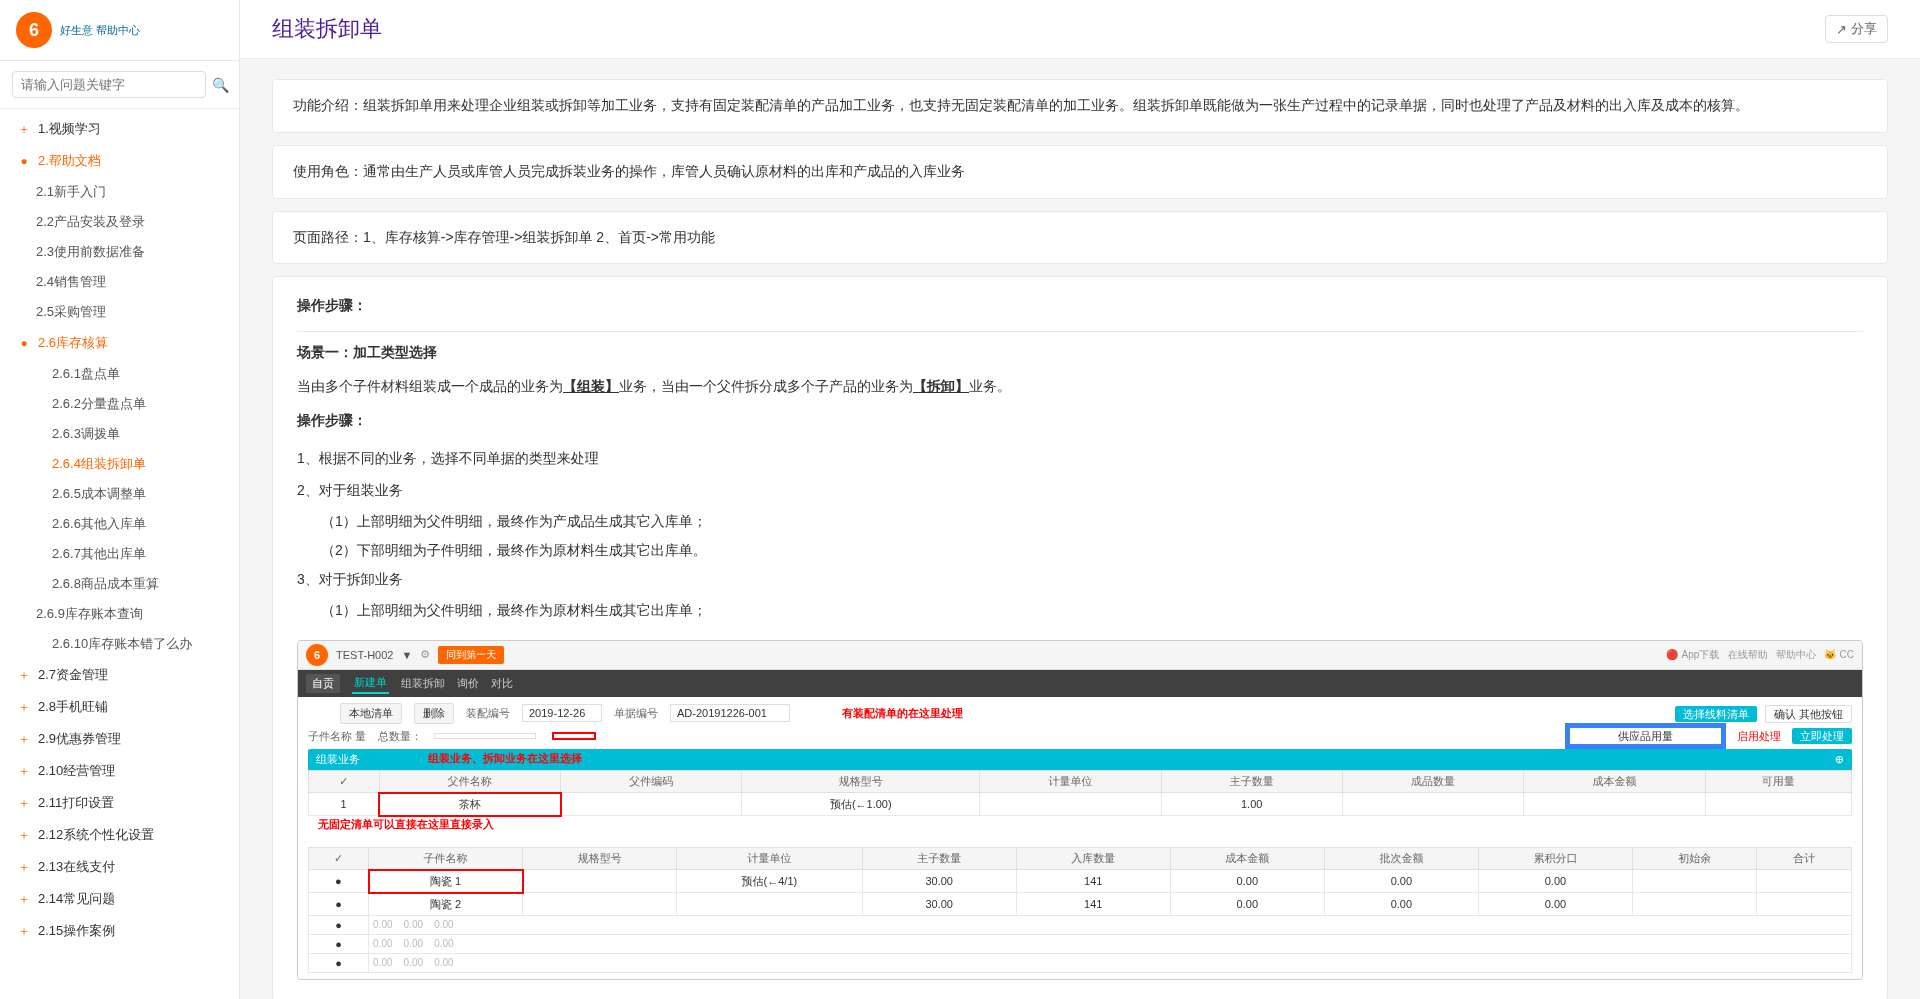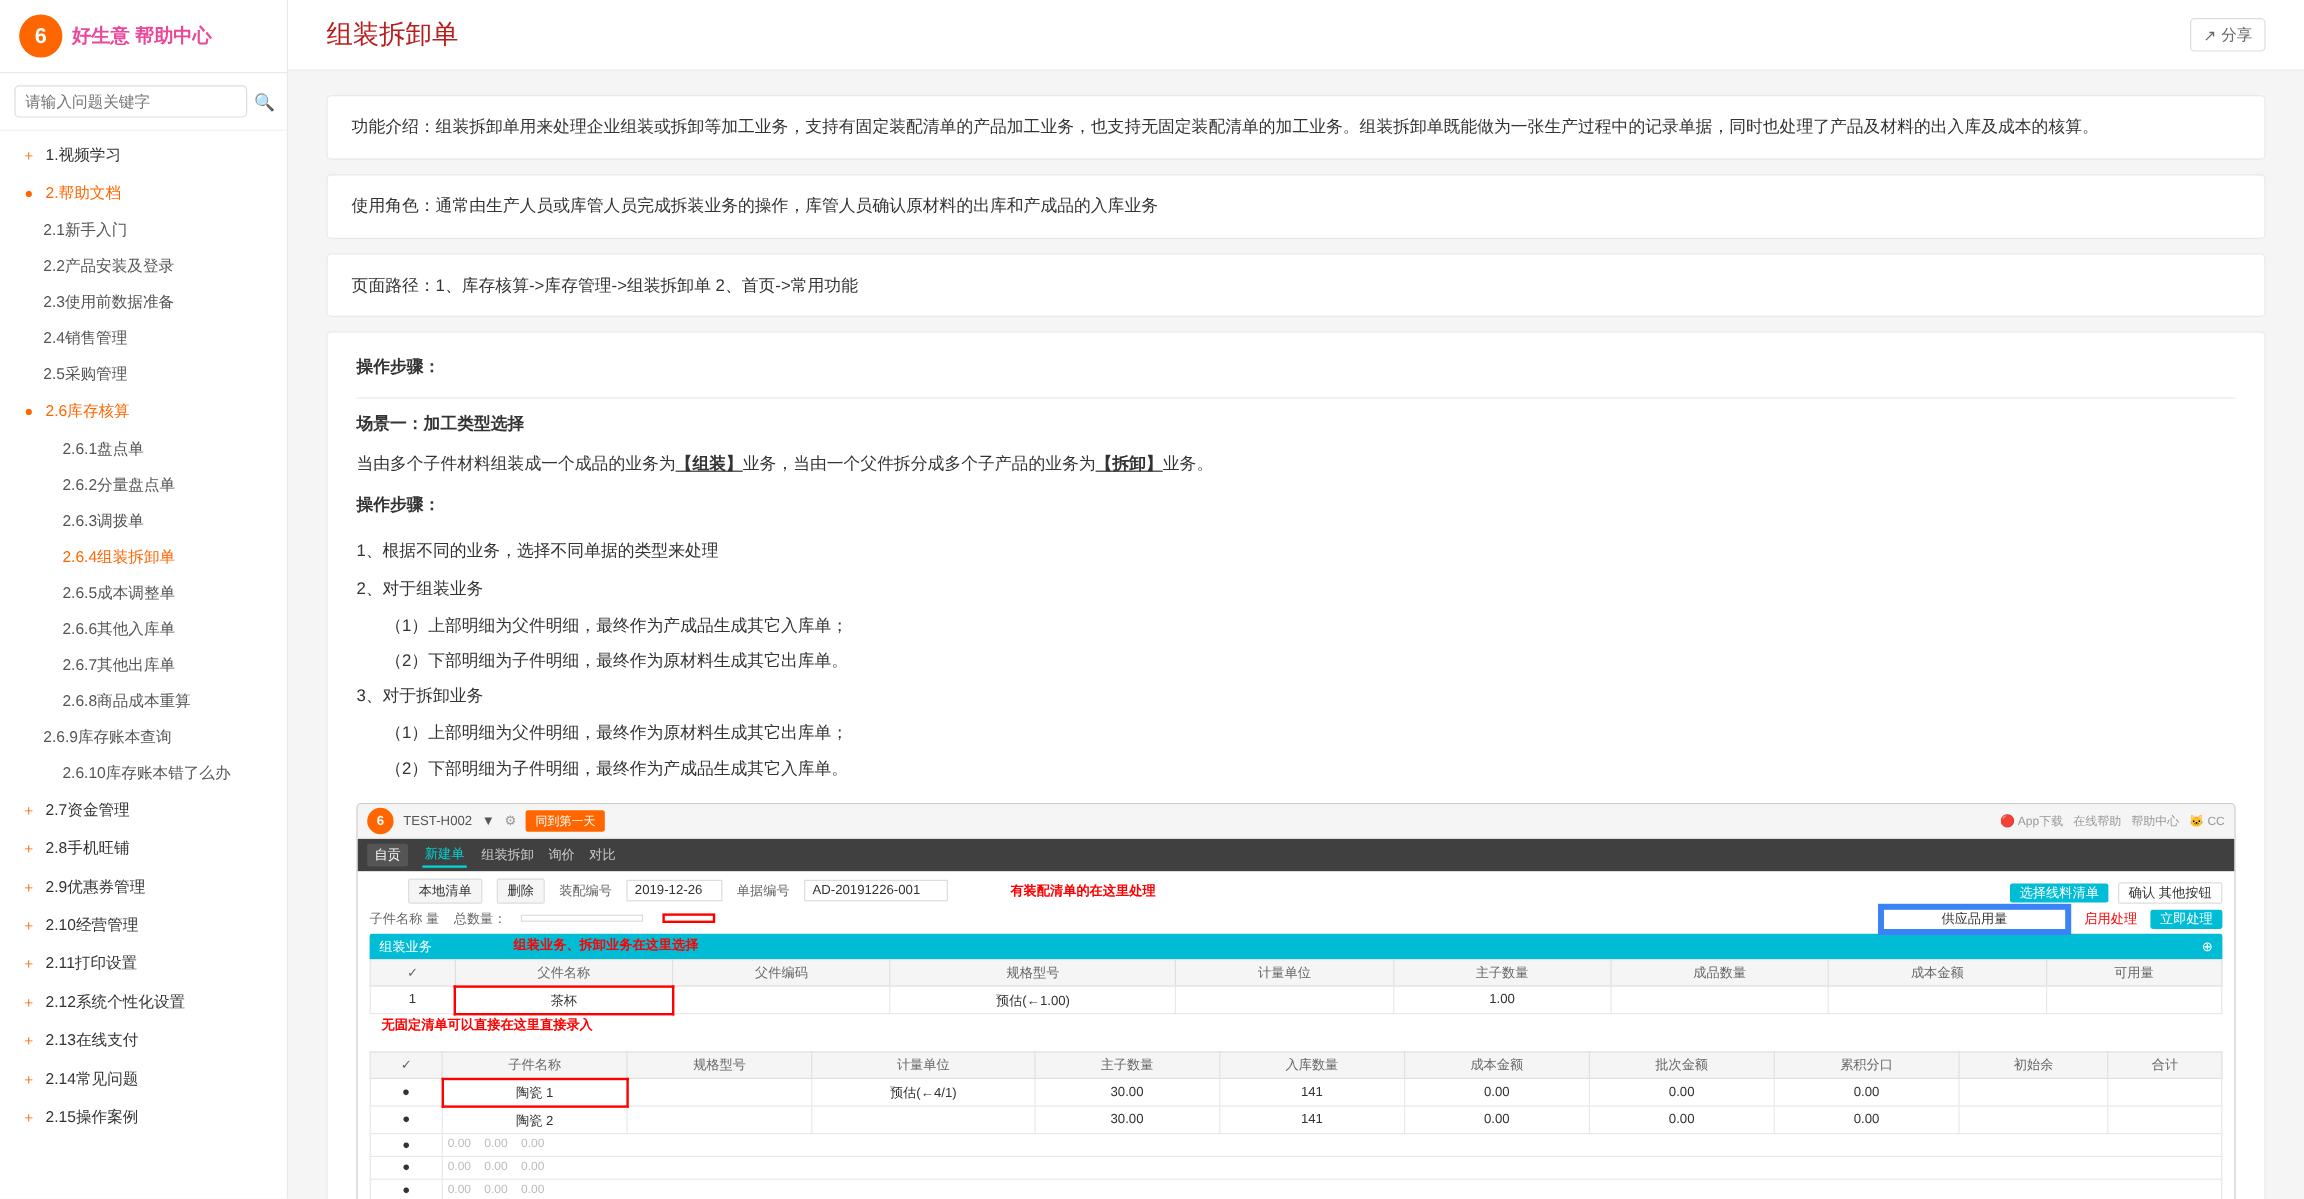--- a/index.html
+++ b/index.html
@@ -34,23 +34,23 @@
       align-items: center;
       justify-content: center;
       color: #fff;
       font-size: 18px;
       font-weight: bold;
       margin-right: 8px;
       flex-shrink: 0;
     }
 
     .sidebar-title {
-      font-size: 16px;
-      font-weight: bold;
-      color: #ec4899;
+      font-size: 11px;
+      font-weight: normal;
+      color: #0369a1;
     }
 
     .search-box {
       padding: 10px 12px;
       border-bottom: 1px solid #f0f0f0;
       display: flex;
       align-items: center;
     }
 
     .search-box input {
@@ -137,21 +137,21 @@
       padding: 14px 32px;
       border-bottom: 1px solid #e8e8e8;
       display: flex;
       align-items: center;
       justify-content: space-between;
     }
 
     .page-title {
       font-size: 22px;
       font-weight: normal;
-      color: #b91c1c;
+      color: #4c1d95;
     }
 
     .share-btn {
       display: flex;
       align-items: center;
       gap: 4px;
       color: #666;
       font-size: 13px;
       cursor: pointer;
       border: 1px solid #ddd;
@@ -428,21 +428,20 @@
       <ul class="steps-list">
         <li>1、根据不同的业务，选择不同单据的类型来处理</li>
         <li>2、对于组装业务</li>
         <ul class="sub-steps">
           <li>（1）上部明细为父件明细，最终作为产成品生成其它入库单；</li>
           <li>（2）下部明细为子件明细，最终作为原材料生成其它出库单。</li>
         </ul>
         <li>3、对于拆卸业务</li>
         <ul class="sub-steps">
           <li>（1）上部明细为父件明细，最终作为原材料生成其它出库单；</li>
-          <li>（2）下部明细为子件明细，最终作为产成品生成其它入库单。</li>
         </ul>
       </ul>
 
       <div class="screenshot-container" style="margin-top:16px; position:relative;">
 
         <div class="ss-topbar" style="background:#f5f5f5; border-bottom:1px solid #ddd; padding:3px 8px; display:flex; align-items:center; gap:8px; font-size:11px; color:#555;">
           <div class="ss-logo">6</div>
           <span>TEST-H002</span>
           <span>▼</span>
           <span style="color:#999">⚙</span>

